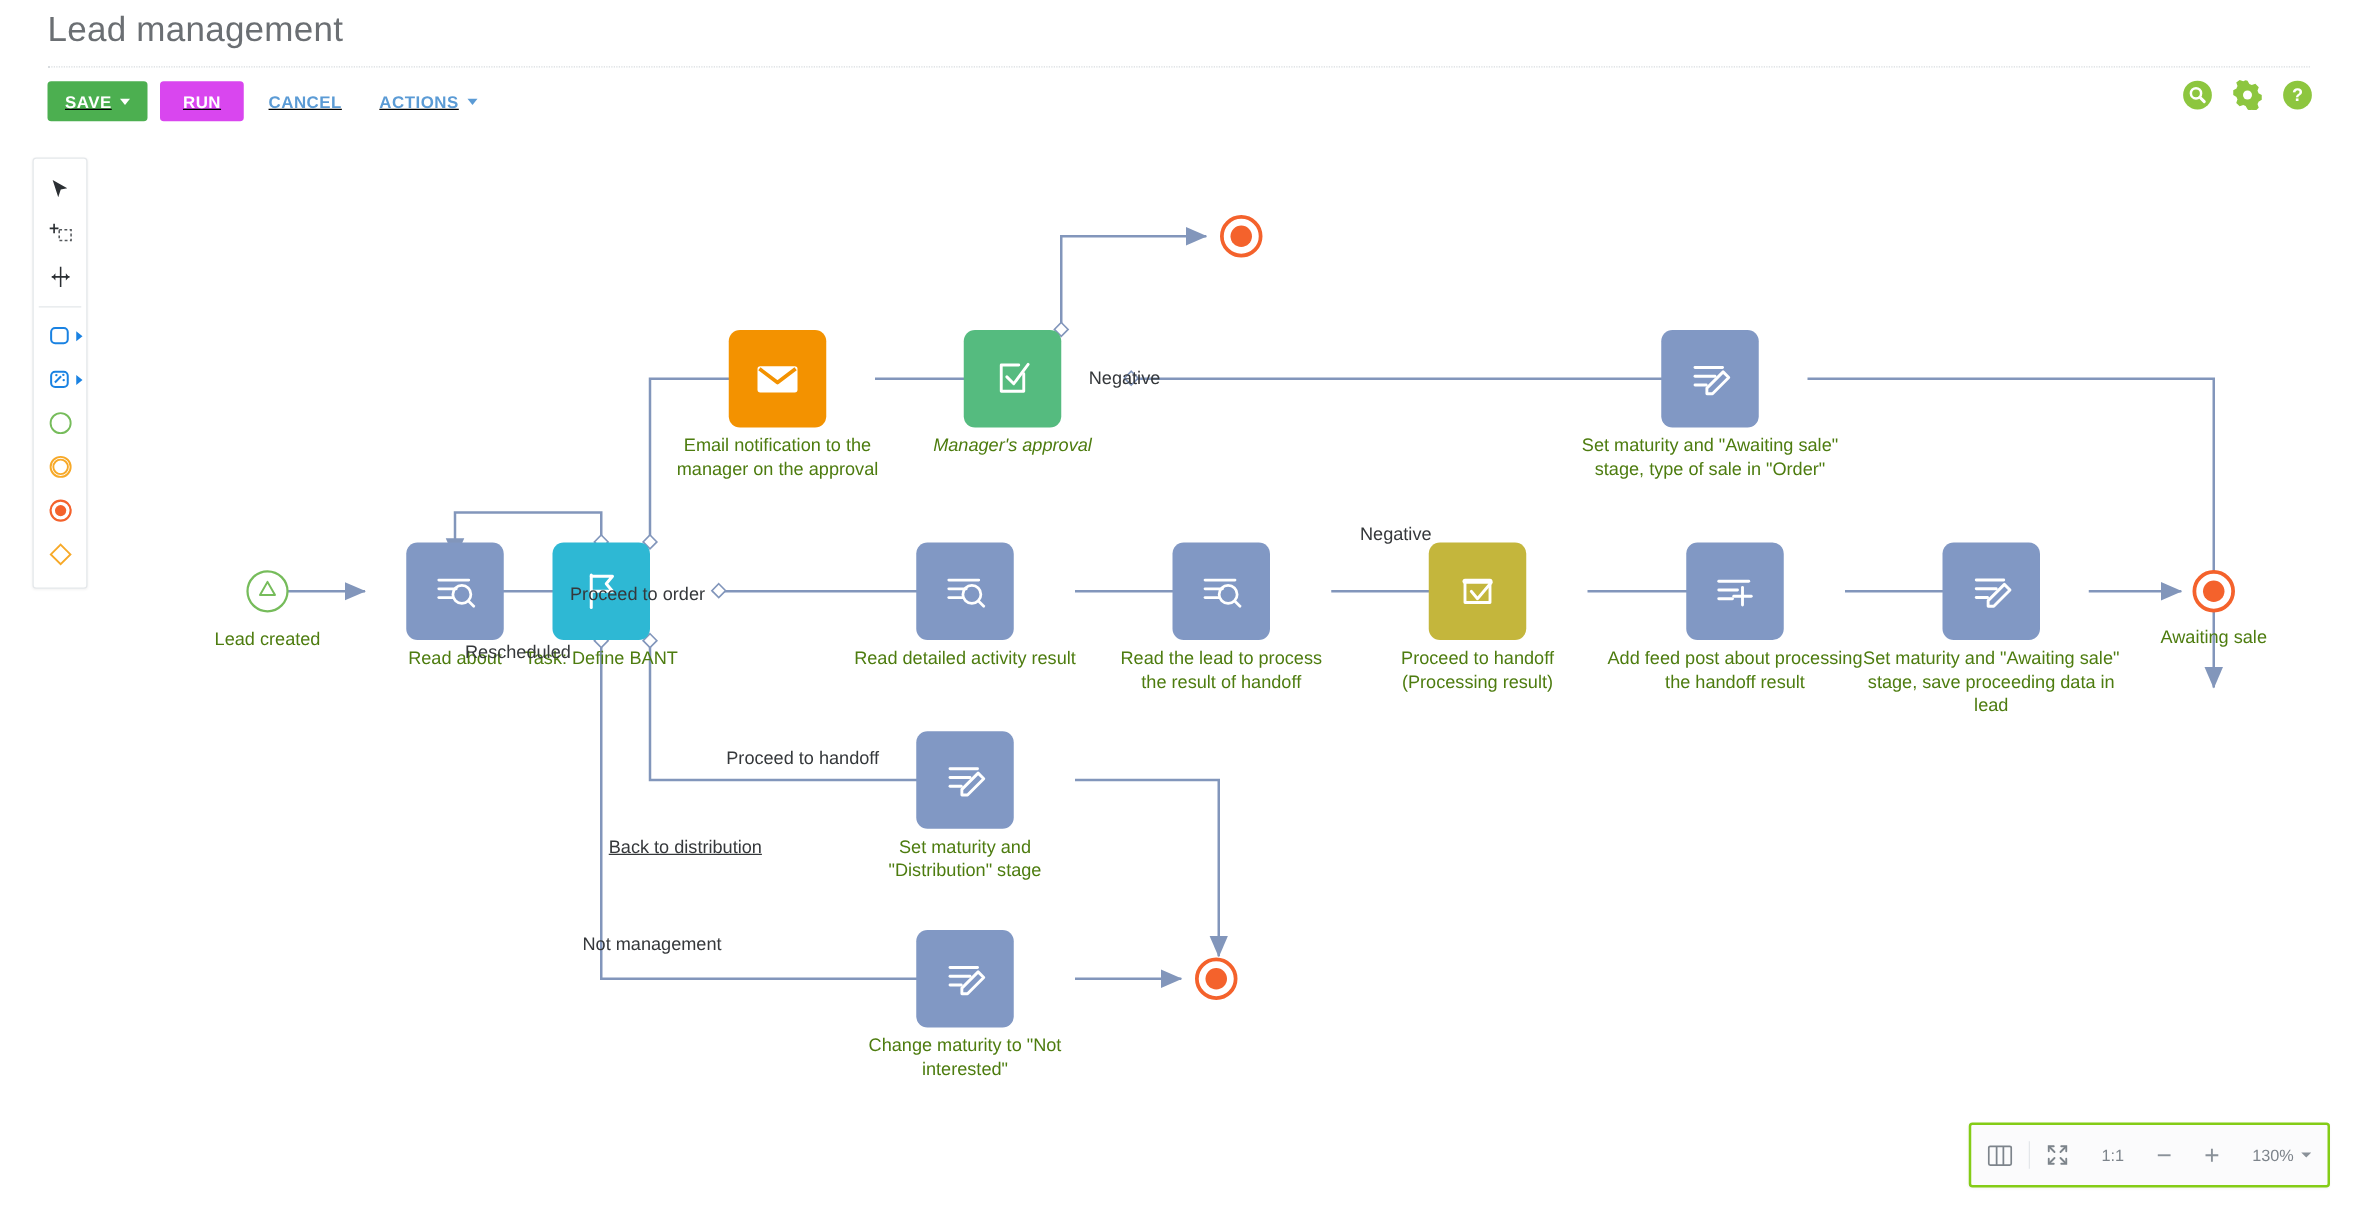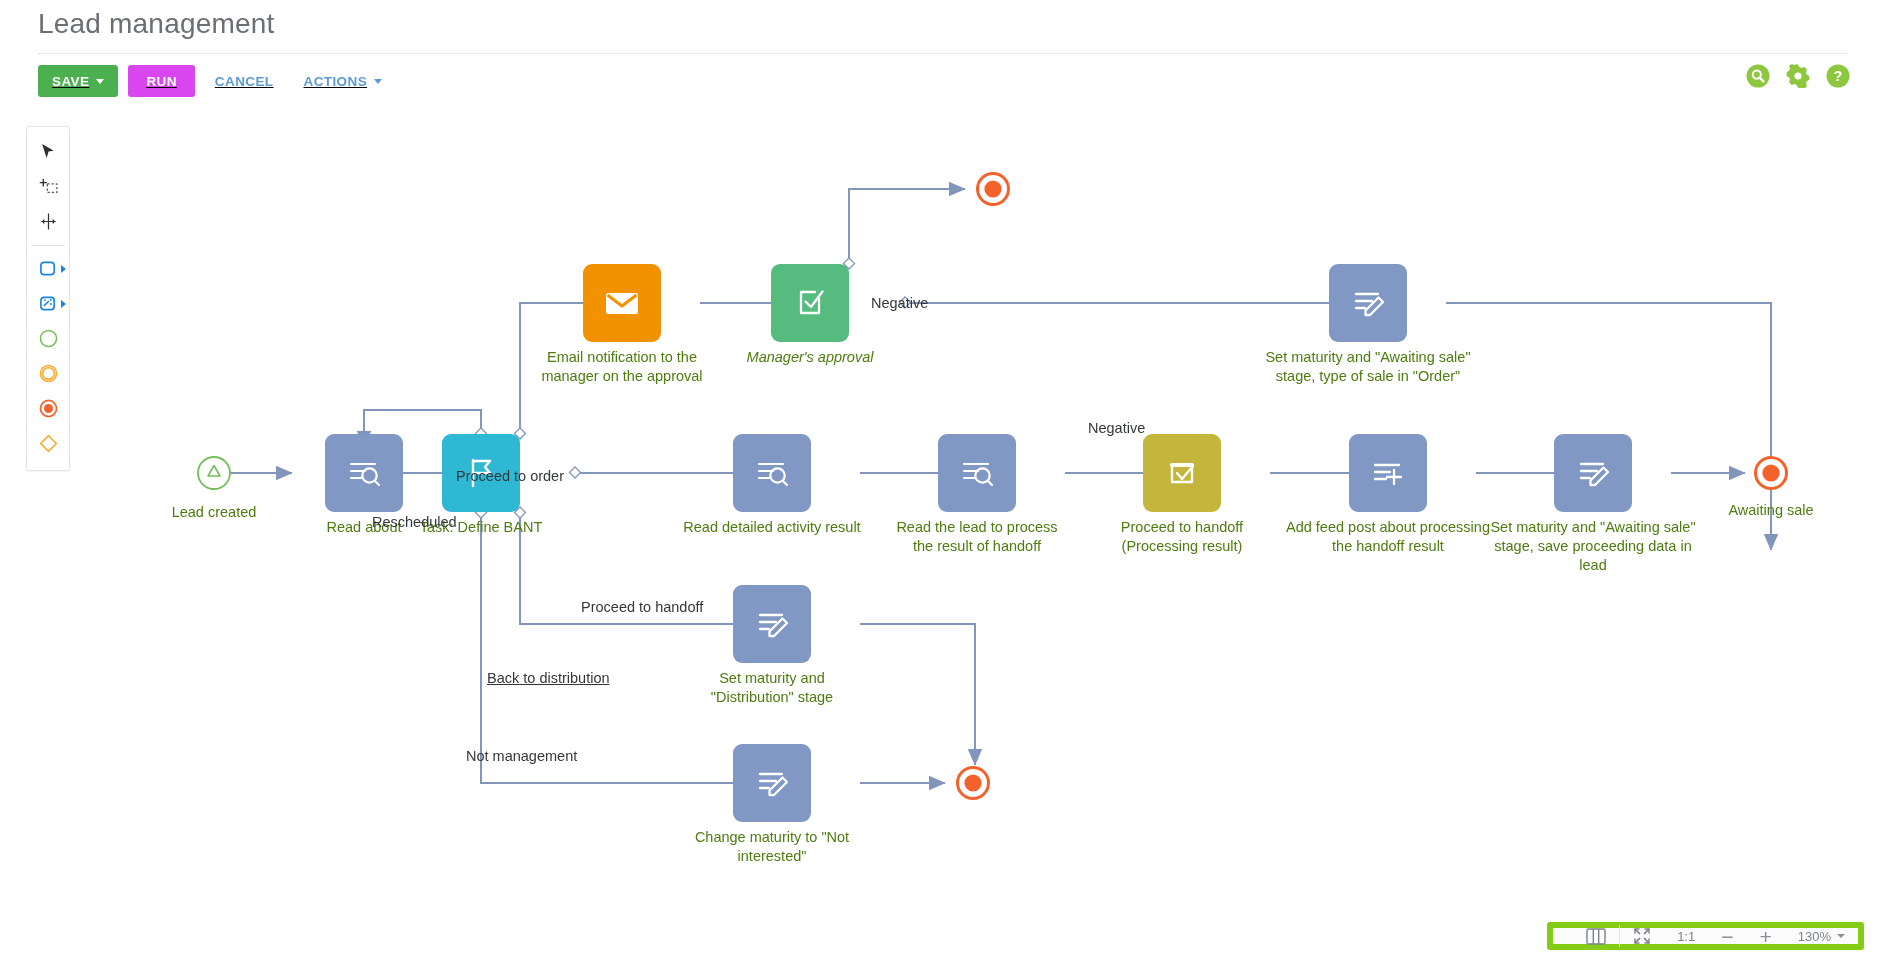--- a/index.html
+++ b/index.html
@@ -91,23 +91,23 @@
   .nlabel.w2 { width: 210px; white-space: normal; }
 
   .endnode { width: 36px; height: 36px; cursor:pointer; }
   .startnode { width: 36px; height: 36px; cursor:pointer; }
   .elabel {
     position:absolute; font-size: 14.5px; color:#35383b; white-space: nowrap;
   }
 
   
   .zoombar {
-    position:absolute; right: 22px; bottom: 14px; height: 28px;
-    background:#fbfbfc; border:6px solid #84cc16; border-radius:3px;
-    display:flex; align-items:center; box-shadow: 0 1px 2px rgba(0,0,0,.04); padding-left: 20px;
+    position:absolute; right: 22px; bottom: 14px; height: 52px;
+    background:#fbfbfc; border:2px solid #84cc16; border-radius:3px;
+    display:flex; align-items:center; box-shadow: 0 1px 2px rgba(0,0,0,.04);
   }
   .zitem {
     height: 36px; padding: 0 13px; display:flex; align-items:center;
     justify-content:center; color:#7d848b; font-size: 13px; cursor:pointer;
     font-family: "Liberation Sans", sans-serif;
   }
   .zsep { width:1px; height:22px; background:#e4e7ea; }
   .zplus { font-size: 21px; line-height: 1; color:#8a9199; }
   .zcaret {
     width:0;height:0;border-left:4px solid transparent;

